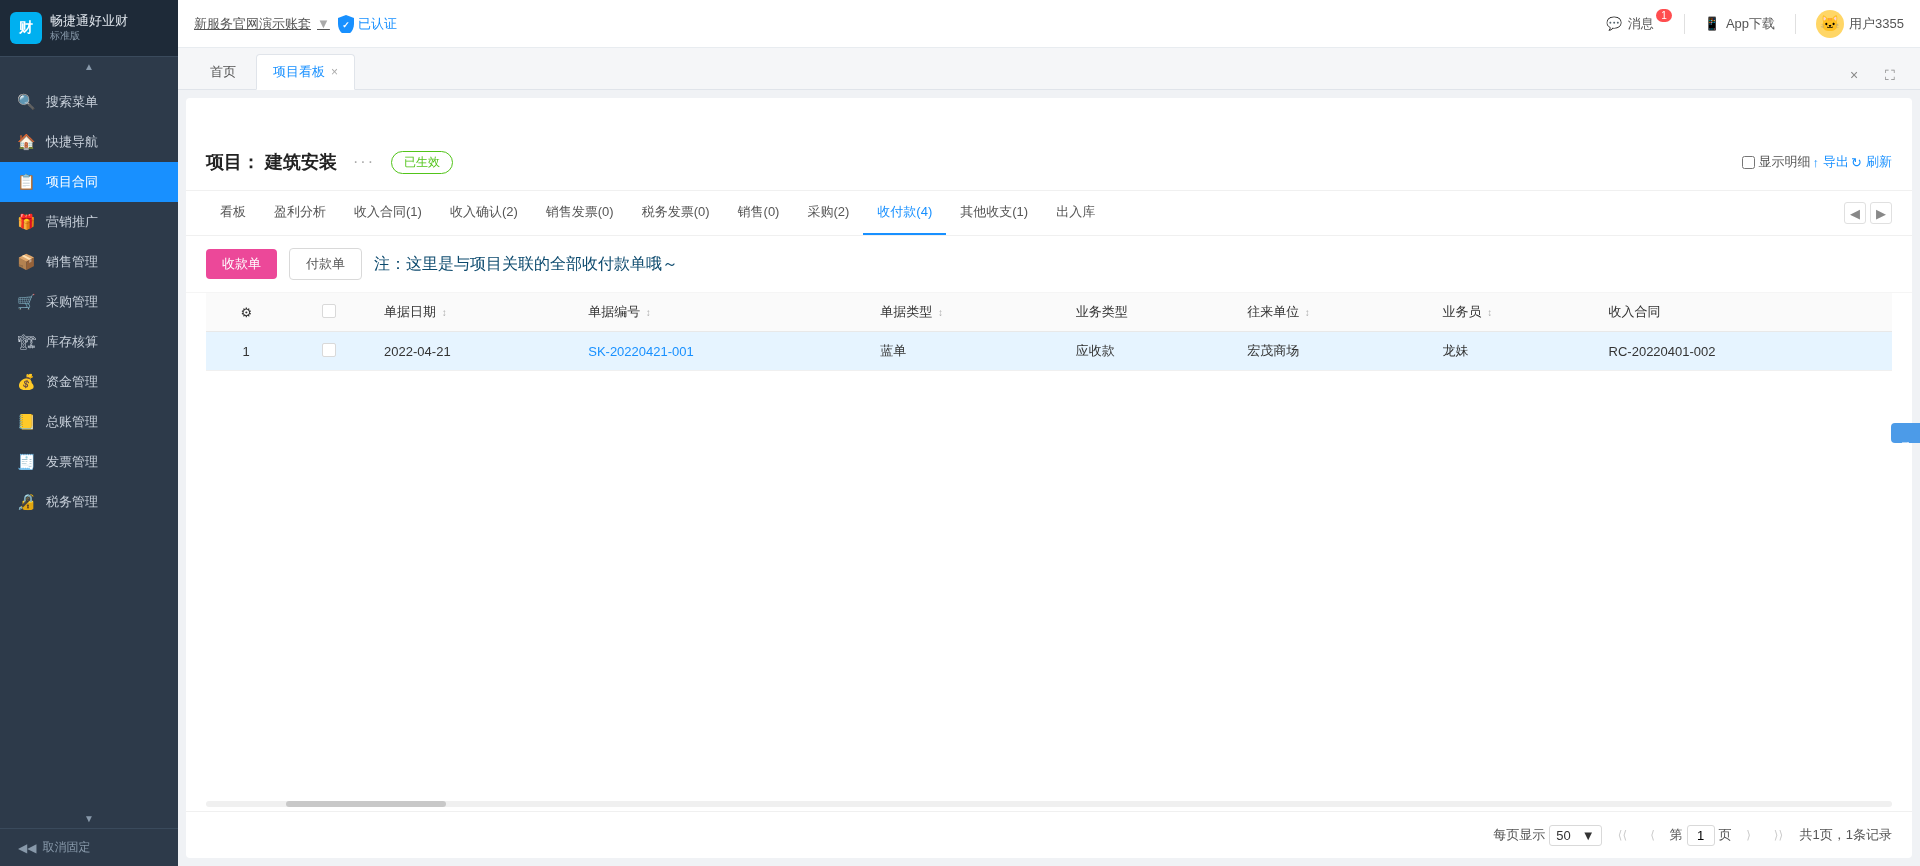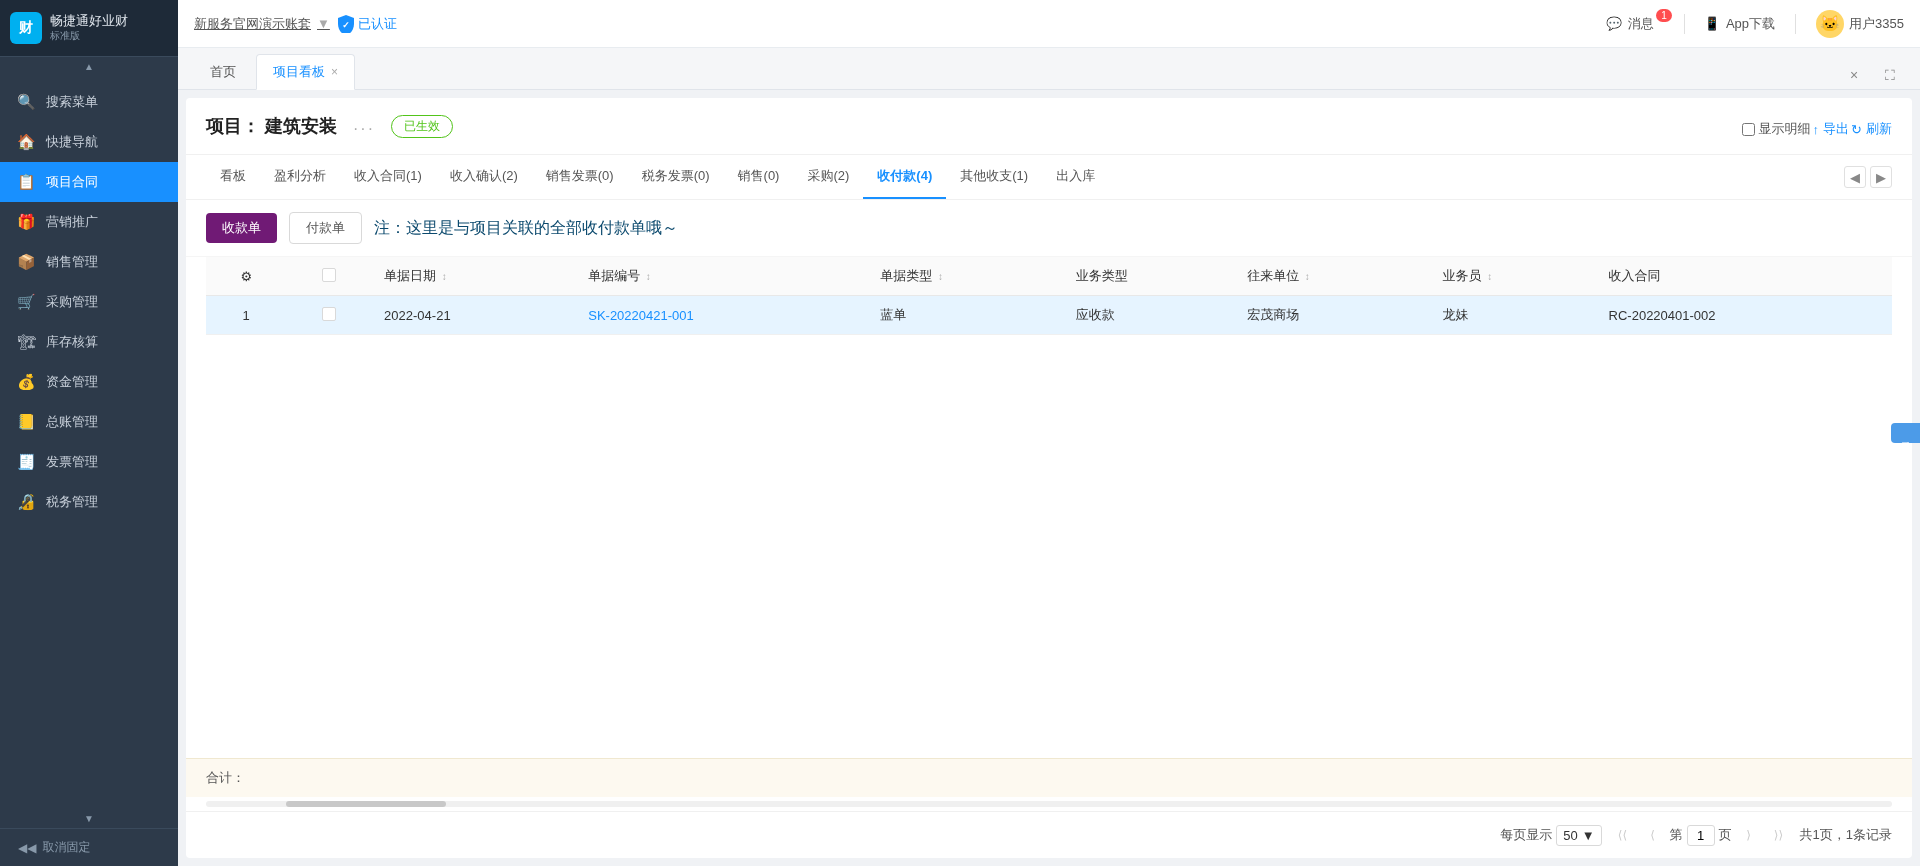--- a/index.html
+++ b/index.html
@@ -227,23 +227,24 @@
       border-radius: 4px;
       display: flex;
       flex-direction: column;
       overflow: hidden;
     }
 
     
     .project-header {
       padding: 16px 20px;
       display: flex;
-      align-items: flex-end;
+      align-items: center;
       gap: 16px;
       border-bottom: 1px solid #f0f0f0;
+      margin-top: 36px;
     }
     .project-title {
       font-size: 18px;
       font-weight: bold;
       color: #222;
     }
     .more-btn {
       color: #aaa;
       cursor: pointer;
       font-size: 16px;
@@ -289,21 +290,21 @@
     .sub-tab {
       padding: 12px 14px;
       font-size: 13px;
       color: #555;
       cursor: pointer;
       border-bottom: 2px solid transparent;
     }
     .sub-tab.active {
       color: #1890ff;
       border-bottom: 2px solid #1890ff;
-      font-weight: 700;
+      font-weight: 400;
     }
     .sub-nav-arrows {
       margin-left: auto;
       display: flex;
       gap: 4px;
     }
     .nav-arrow {
       width: 22px;
       height: 22px;
       display: flex;
@@ -324,21 +325,21 @@
       border-bottom: 1px solid #f5f5f5;
     }
     .filter-btn {
       padding: 6px 16px;
       border-radius: 4px;
       font-size: 13px;
       cursor: pointer;
       border: none;
     }
     .filter-btn.primary {
-      background: #701a75;
+      background: #ec4899;
       color: white;
     }
     .filter-btn.default {
       background: white;
       color: #555;
       border: 1px solid #d9d9d9;
     }
     .filter-note {
       font-size: 16px;
       color: #0c4a6e;
@@ -439,21 +440,21 @@
     .select-box {
       border: 1px solid #d9d9d9;
       border-radius: 3px;
       padding: 2px 6px;
       font-size: 13px;
       color: #333;
       cursor: pointer;
       background: white;
       display: flex;
       align-items: center;
-      gap: 4px;
+      gap: 11px;
     }
     .page-nav {
       display: flex;
       align-items: center;
       gap: 4px;
     }
     .page-btn {
       width: 26px;
       height: 26px;
       display: flex;
@@ -750,23 +751,20 @@
               <span>龙妹</span>
             </td>
             <td>
               <span>RC-20220401-002</span>
             </td>
           </tr>
         </tbody>
       </table>
     </div>
 
-    <div class="summary-bar">
-      <span>合计：</span>
-    </div>
 
     <div class="scrollbar-area">
       <div class="fake-scrollbar">
         <div class="fake-scrollbar-thumb"></div>
       </div>
     </div>
 
     <div class="pagination">
       <div class="page-size-select">
         <span>每页显示</span>

